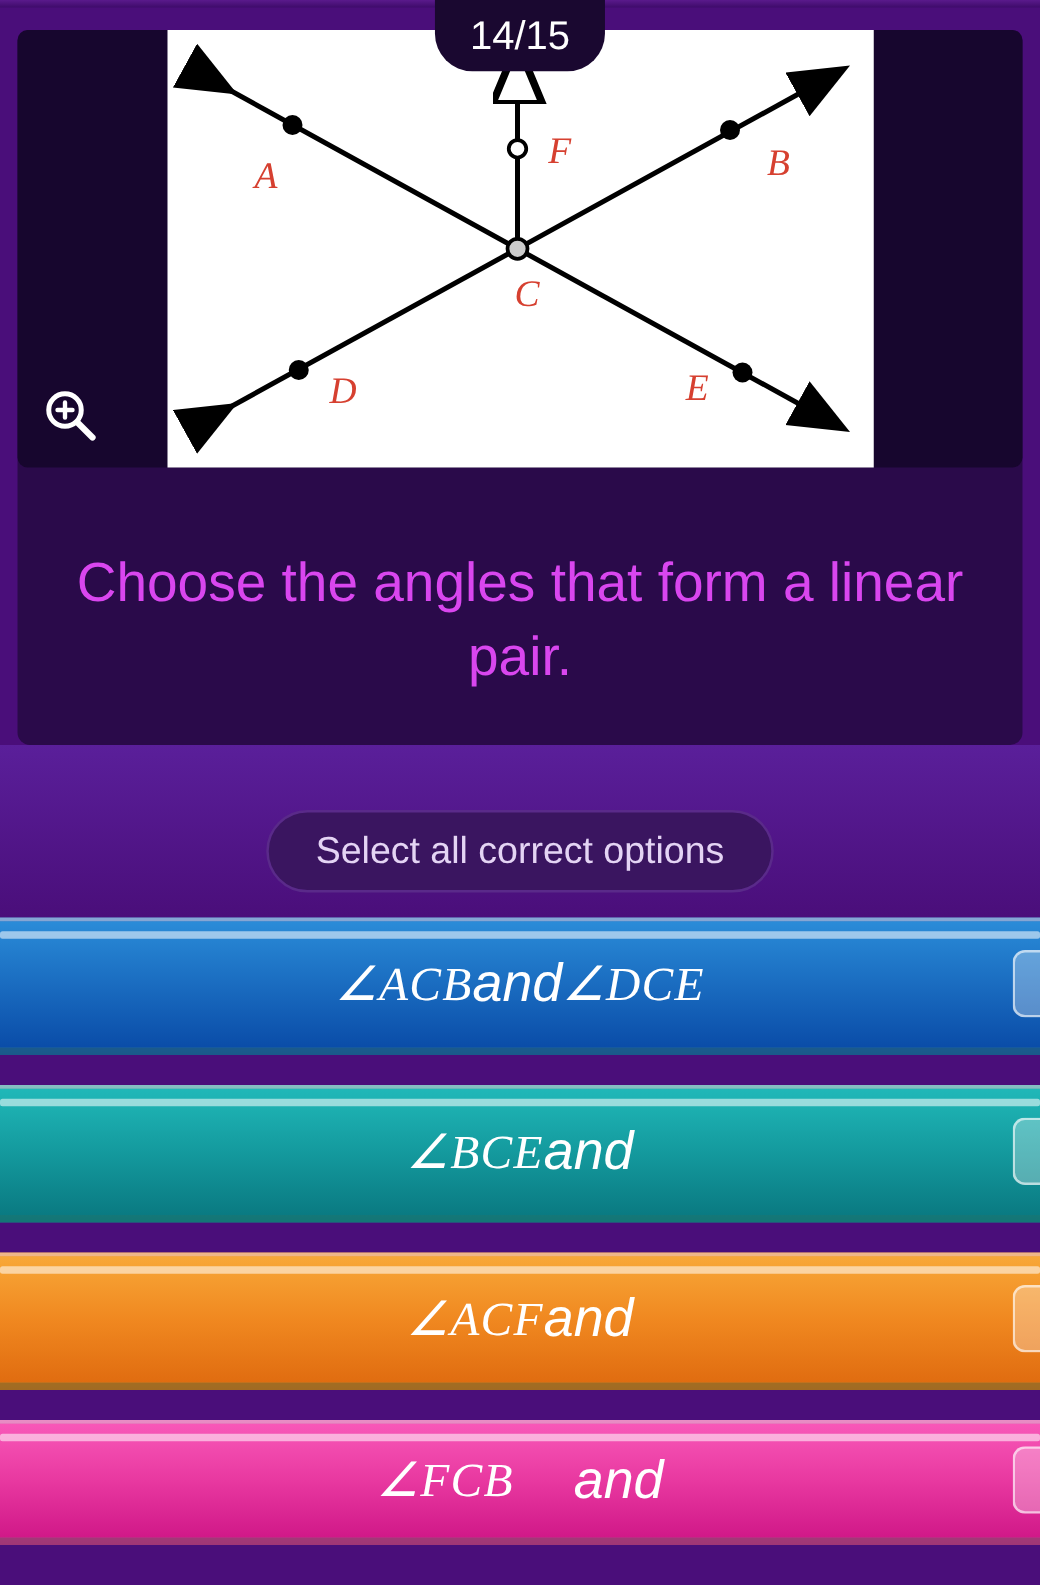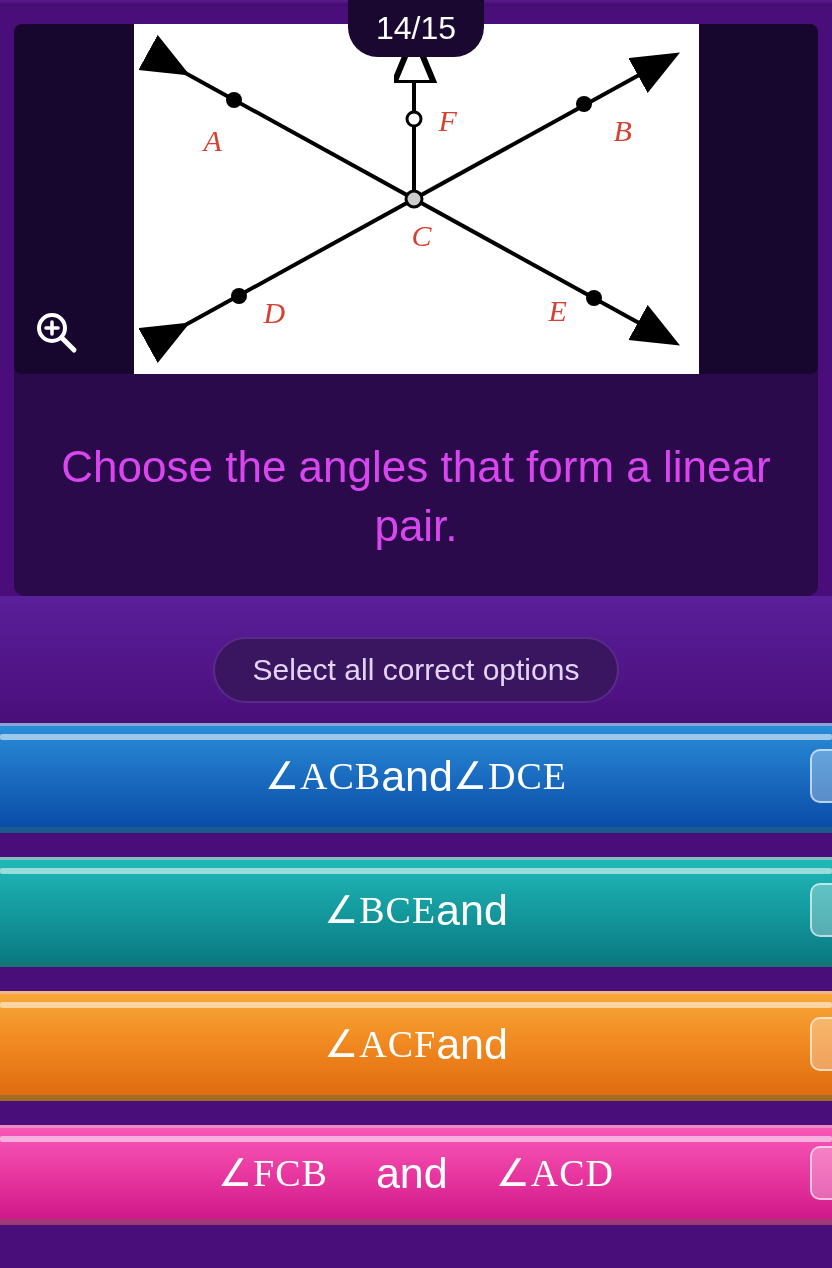--- a/index.html
+++ b/index.html
@@ -73,24 +73,25 @@
     color: #e4d4f4;
     font-size: 30px;
     padding: 14px 38px;
     border-radius: 999px;
     display: inline-block;
     margin: 40px auto 20px;
   }
   .pill-wrap {
     text-align: center;
     background: linear-gradient(180deg, #5a1f9a 0%, #4a0e7a 100%);
-    padding-top: 1px;
+    padding-top: 12px;
   }
   .answers {
     position: relative;
+    font-style: italic;
   }
   .answer {
     height: 110px;
     margin-bottom: 24px;
     position: relative;
     display: flex;
     align-items: center;
     justify-content: center;
     color: #fff;
     font-size: 38px;
@@ -217,17 +218,16 @@
     <span class="serif">∠ACF</span>
     <span class="sans"> and</span>
     <span class="serif"></span>
     <div class="check-slot"></div>
   </div>
 
   <div class="answer ans-pink">
     <div class="highlight"></div>
     <span class="serif">∠FCB</span>
     <span class="sans"> and </span>
-    <span class="serif">∠ACD</span>
     <div class="check-slot"></div>
   </div>
 
 </div>
 
 </body></html>

